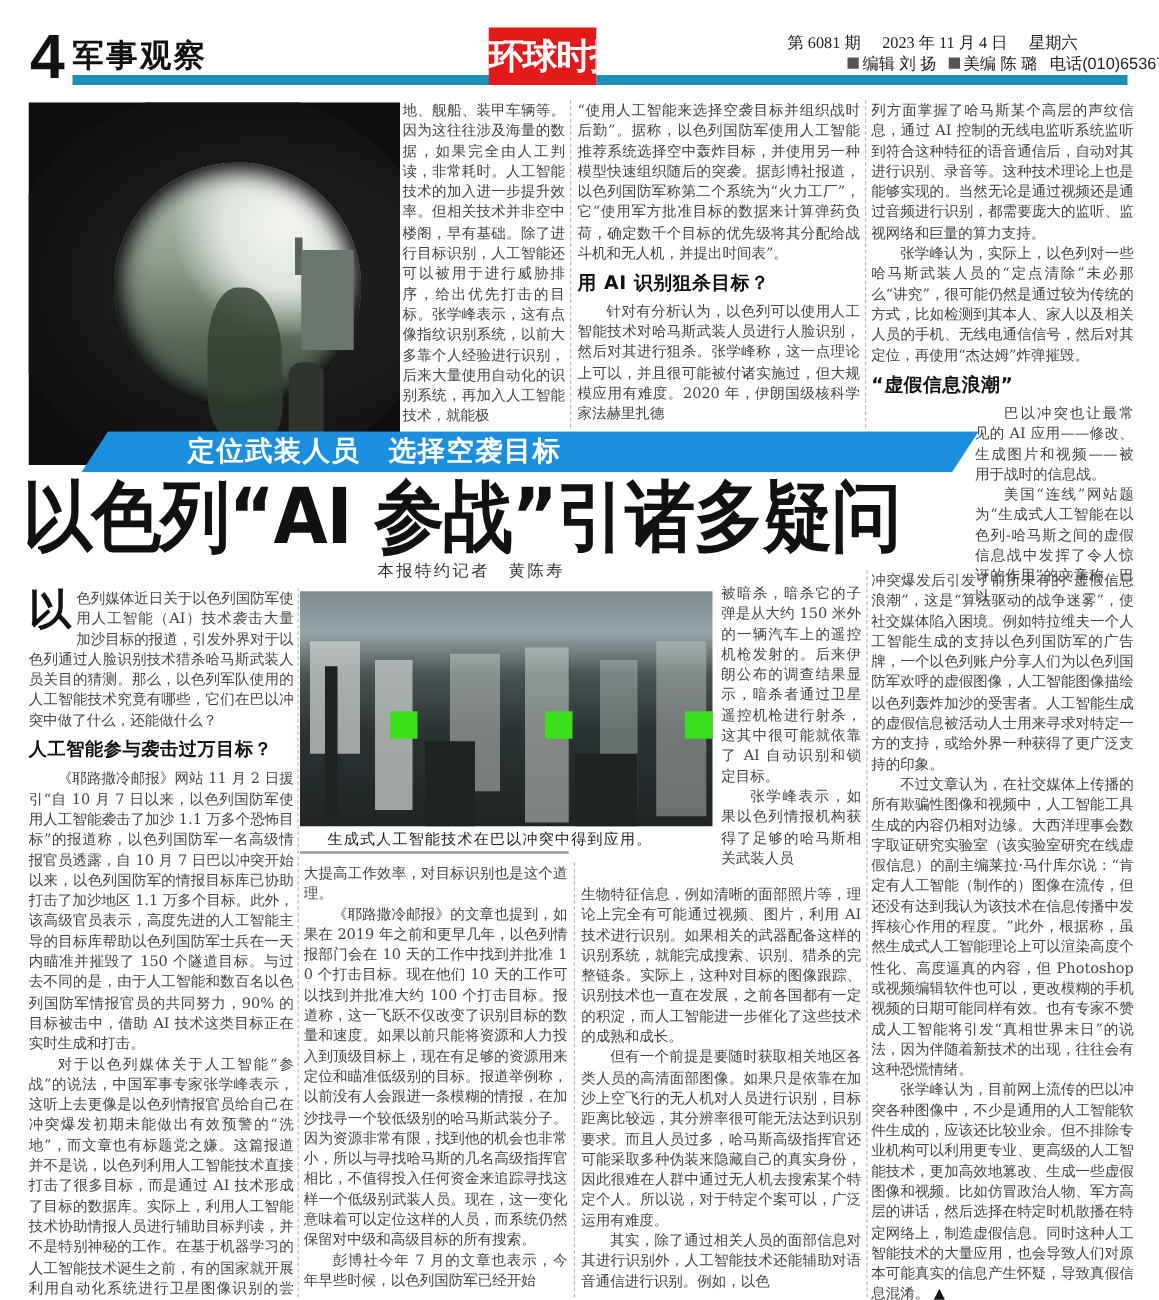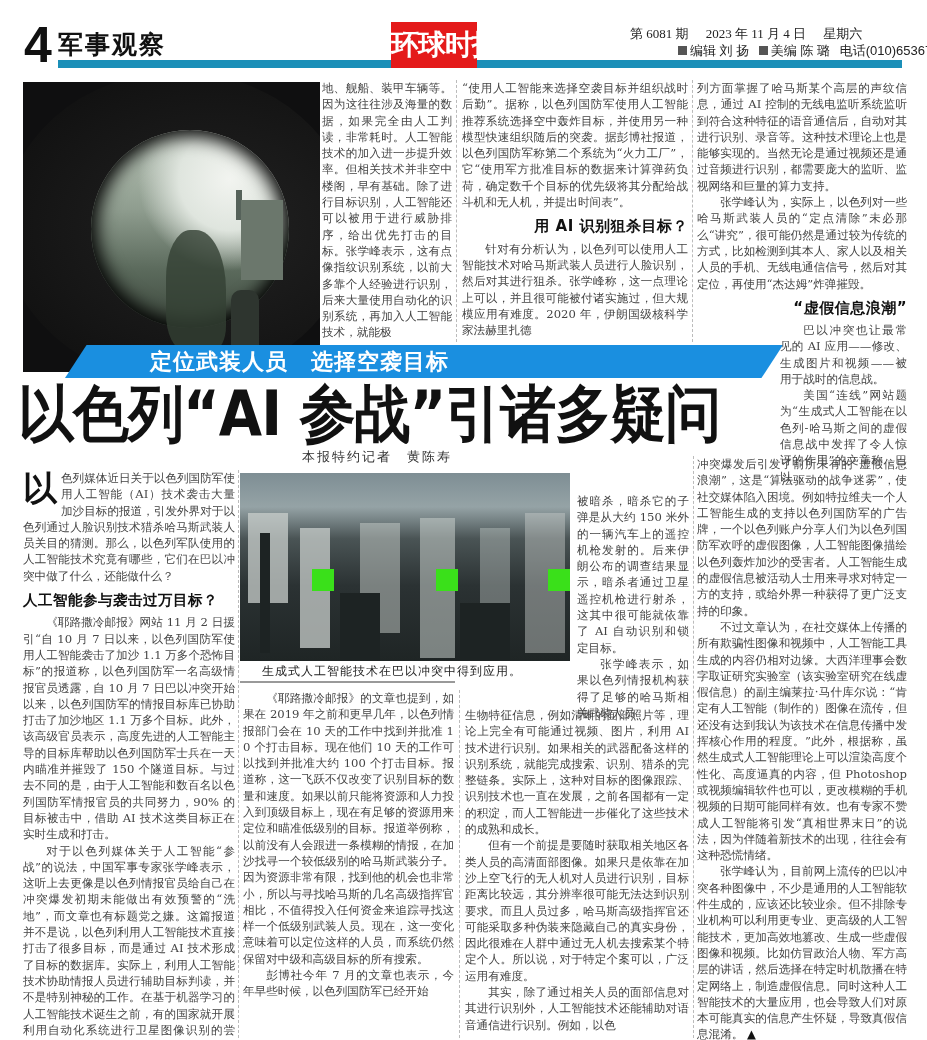--- a/index.html
+++ b/index.html
@@ -29,21 +29,21 @@
        linear-gradient(180deg, #b9c4b8 0%, #8f9d8f 40%, #5c6b5d 70%, #3c473c 100%); box-shadow: 0 0 18px 6px #000 inset; }
   .photo1 .bldg { position: absolute; left: 150px; top: 70px; width: 42px; height: 80px; background: #6b776c; }
   .photo1 .bldg2 { position: absolute; left: 145px; top: 60px; width: 6px; height: 30px; background: #56625a; }
   .photo1 .soldier { position: absolute; left: 140px; top: 160px; width: 28px; height: 80px; background: #2e352f; border-radius: 10px 10px 2px 2px; }
   .photo1 .tree { position: absolute; left: 75px; top: 100px; width: 60px; height: 120px; background: #334033; border-radius: 40% 50% 20% 30%; opacity: .8; }
 
   
   .txt { font-family: "DejaVu Serif", serif; font-size: 11.6px; line-height: 16.3px; color: #444; text-align: justify; word-break: break-all; }
   .txt p { text-indent: 2em; }
   .txt p.noind { text-indent: 0; }
-  .subhead { font-family: "DejaVu Sans", sans-serif; font-weight: bold; font-size: 15px; color: #111; text-align: right; margin: 8px 0 6px; letter-spacing: 0.5px; }
+  .subhead { font-family: "DejaVu Sans", sans-serif; font-weight: bold; font-size: 15px; color: #111; text-align: left; margin: 8px 0 6px; letter-spacing: 0.5px; }
 
   .c1top { left: 322px; top: 80px; width: 130px; height: 262px; }
   .c2top { left: 462px; top: 80px; width: 226px; height: 262px; }
   .c3top { left: 697px; top: 80px; width: 210px; height: 250px; }
 
   
   .banner { left: 65px; top: 345px; width: 718px; height: 33px; background: #1a8fe0; clip-path: polygon(3% 0, 100% 0, 97% 100%, 0 100%); }
   .banner-text { left: 150px; top: 347px; width: 580px; text-align: left; color: #fff; font-family: "DejaVu Serif", serif; font-weight: bold; font-size: 22px; line-height: 28px; letter-spacing: 1px; white-space: pre; }
   .headline { left: 18px; top: 378px; width: 760px; font-family: "DejaVu Sans", sans-serif; font-weight: 900; font-size: 56px; line-height: 66px; color: #111; letter-spacing: -1px; white-space: nowrap; transform: scaleY(1.1); transform-origin: top left; }
   .byline { left: 302px; top: 448px; font-family: "DejaVu Serif", serif; font-size: 13px; color: #333; letter-spacing: 2px; white-space: pre; }
@@ -55,21 +55,21 @@
   
   .c1low { left: 23px; top: 470px; width: 212px; }
   .dropcap { float: left; font-family: "DejaVu Serif", serif; font-weight: bold; font-size: 34px; line-height: 32px; color: #111; margin: 2px 4px 0 0; }
   .photo2 { left: 240px; top: 473px; width: 330px; height: 188px; overflow: hidden;
      background: linear-gradient(180deg, #7e8e94 0%, #95a3a6 18%, #4a5455 35%, #2b3233 60%, #1f2525 100%); }
   .photo2 .b { position: absolute; background: #c9cfcc; opacity: .75; }
   .photo2 .d { position: absolute; background: #1d2323; }
   .photo2 .gbox { position: absolute; width: 22px; height: 22px; background: #3ae01a; }
   .caption { left: 240px; top: 663px; width: 330px; font-family: "DejaVu Serif", serif; font-size: 13px; color: #222; text-align: center; letter-spacing: 1px; }
   .caption-rule { left: 240px; top: 681px; width: 215px; height: 2px; background: #999; }
-  .c2low { left: 577px; top: 493px; width: 112px; }
+  .c2low { left: 577px; top: 466px; width: 112px; }
   .c2mid { left: 243px; top: 690px; width: 211px; }
   .c3mid { left: 465px; top: 690px; width: 224px; }
 
   .col-div { position: absolute; width: 0; border-left: 1px dashed #bbb; }
   .end-mark { font-family: "DejaVu Sans", sans-serif; color: #111; }
 </style>
 </head>
 <body>
 
 <div class="abs page-num">4</div>
@@ -154,20 +154,21 @@
 </div>
 <div class="abs caption" style="width:215px;font-size:12px;left:262px;text-align:left;white-space:nowrap;">生成式人工智能技术在巴以冲突中得到应用。</div>
 <div class="abs caption-rule"></div>
 
 <div class="abs txt c2low">
   <p class="noind">被暗杀，暗杀它的子弹是从大约 150 米外的一辆汽车上的遥控机枪发射的。后来伊朗公布的调查结果显示，暗杀者通过卫星遥控机枪进行射杀，这其中很可能就依靠了 AI 自动识别和锁定目标。</p>
   <p>张学峰表示，如果以色列情报机构获得了足够的哈马斯相关武装人员</p>
 </div>
 
 <div class="abs txt c2mid">
+  <p class="noind">大提高工作效率，对目标识别也是这个道理。</p>
   <p>《耶路撒冷邮报》的文章也提到，如果在 2019 年之前和更早几年，以色列情报部门会在 10 天的工作中找到并批准 10 个打击目标。现在他们 10 天的工作可以找到并批准大约 100 个打击目标。报道称，这一飞跃不仅改变了识别目标的数量和速度。如果以前只能将资源和人力投入到顶级目标上，现在有足够的资源用来定位和瞄准低级别的目标。报道举例称，以前没有人会跟进一条模糊的情报，在加沙找寻一个较低级别的哈马斯武装分子。因为资源非常有限，找到他的机会也非常小，所以与寻找哈马斯的几名高级指挥官相比，不值得投入任何资金来追踪寻找这样一个低级别武装人员。现在，这一变化意味着可以定位这样的人员，而系统仍然保留对中级和高级目标的所有搜索。</p>
   <p>彭博社今年 7 月的文章也表示，今年早些时候，以色列国防军已经开始</p>
 </div>
 <div class="col-div" style="left:459px;top:690px;height:348px;"></div>
 
 <div class="abs txt c3mid" style="top:707px;">
   <p class="noind">生物特征信息，例如清晰的面部照片等，理论上完全有可能通过视频、图片，利用 AI 技术进行识别。如果相关的武器配备这样的识别系统，就能完成搜索、识别、猎杀的完整链条。实际上，这种对目标的图像跟踪、识别技术也一直在发展，之前各国都有一定的积淀，而人工智能进一步催化了这些技术的成熟和成长。</p>
   <p>但有一个前提是要随时获取相关地区各类人员的高清面部图像。如果只是依靠在加沙上空飞行的无人机对人员进行识别，目标距离比较远，其分辨率很可能无法达到识别要求。而且人员过多，哈马斯高级指挥官还可能采取多种伪装来隐藏自己的真实身份，因此很难在人群中通过无人机去搜索某个特定个人。所以说，对于特定个案可以，广泛运用有难度。</p>
   <p>其实，除了通过相关人员的面部信息对其进行识别外，人工智能技术还能辅助对语音通信进行识别。例如，以色</p>
 </div>

